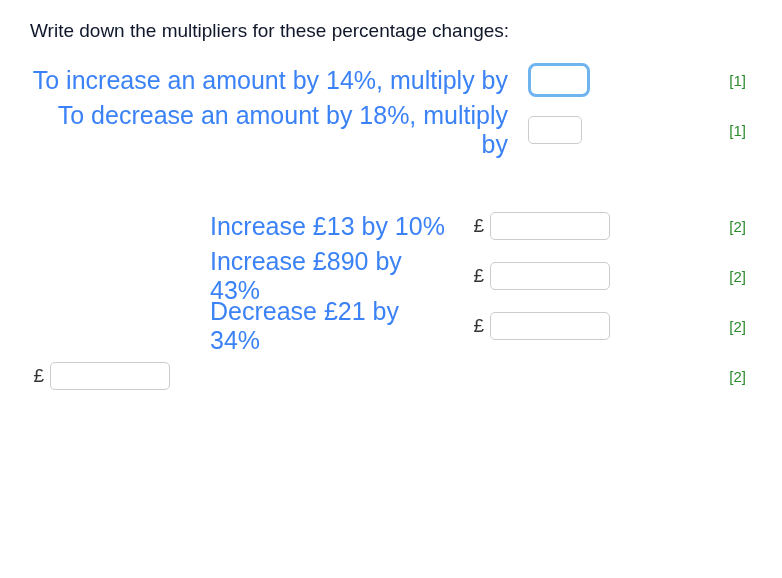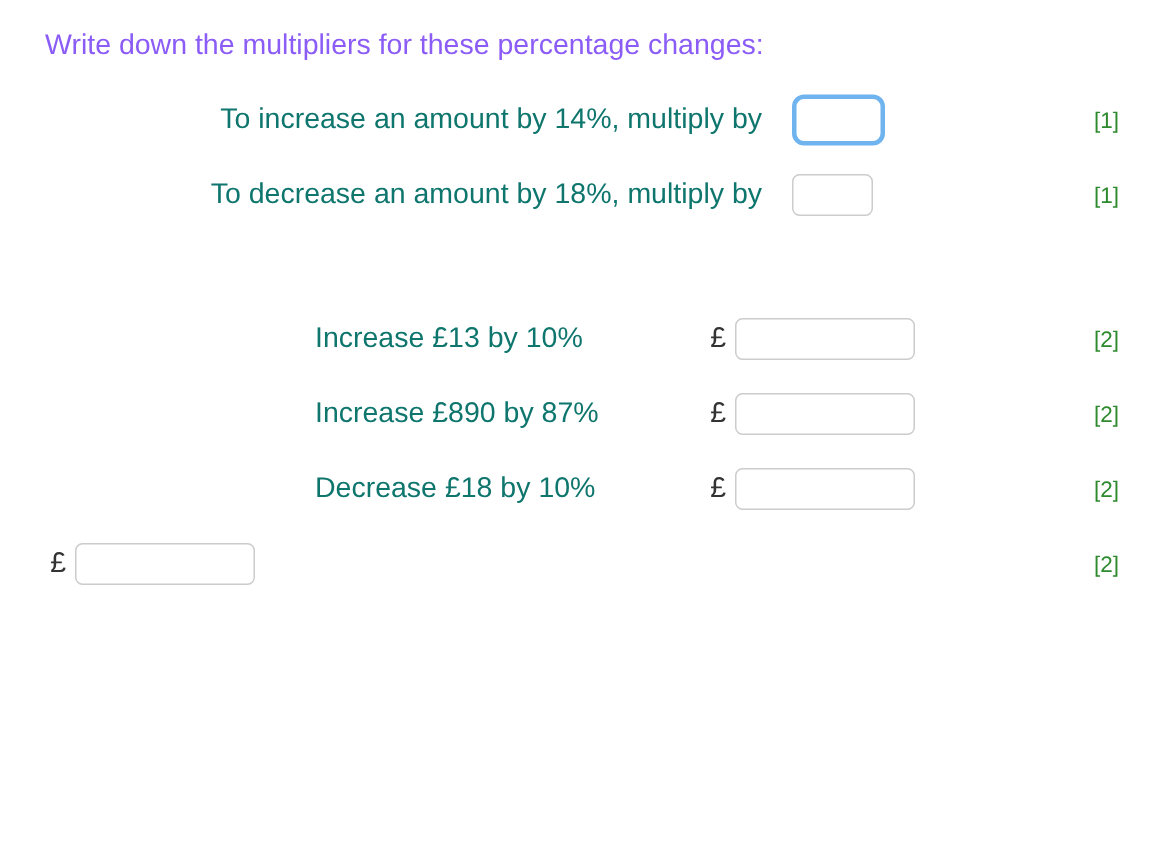--- a/index.html
+++ b/index.html
@@ -11,37 +11,37 @@
       font-family: Verdana, Geneva, sans-serif;
       font-size: 18px;
       color: #333;
       background: #fff;
       width: 782px;
       height: 578px;
       padding: 20px 30px;
       position: relative;
     }
     .section-heading {
-      color: #8b5cf6;
+      color: #0f172a;
       font-size: 19px;
       margin-bottom: 20px;
       font-weight: normal;
     }
     .section {
       margin-bottom: 60px;
     }
     .row {
       display: flex;
       align-items: center;
       margin-bottom: 14px;
       height: 36px;
     }
     .row-label {
-      color: #0f766e;
-      font-size: 19px;
+      color: #3b82f6;
+      font-size: 25px;
       text-align: right;
     }
     .label-multipliers {
       width: 490px;
       padding-right: 12px;
     }
     .label-changes {
       width: 440px;
       padding-right: 20px;
       text-align: left;
@@ -105,28 +105,28 @@
 <div class="section">
 
   <div class="row">
     <div class="row-label label-changes">Increase £13 by 10%</div>
     <span class="currency">£</span>
     <input type="text" class="input-box input-wide" value="" style="">
     <span class="marks">[2]</span>
   </div>
 
   <div class="row">
-    <div class="row-label label-changes">Increase £890 by 87%</div>
+    <div class="row-label label-changes">Increase £890 by 43%</div>
     <span class="currency">£</span>
     <input type="text" class="input-box input-wide" value="" style="">
     <span class="marks">[2]</span>
   </div>
 
   <div class="row">
-    <div class="row-label label-changes">Decrease £18 by 10%</div>
+    <div class="row-label label-changes">Decrease £21 by 34%</div>
     <span class="currency">£</span>
     <input type="text" class="input-box input-wide" value="" style="">
     <span class="marks">[2]</span>
   </div>
 
   <div class="row">
     <span class="currency">£</span>
     <input type="text" class="input-box input-wide" value="" style="">
     <span class="marks">[2]</span>
   </div>

